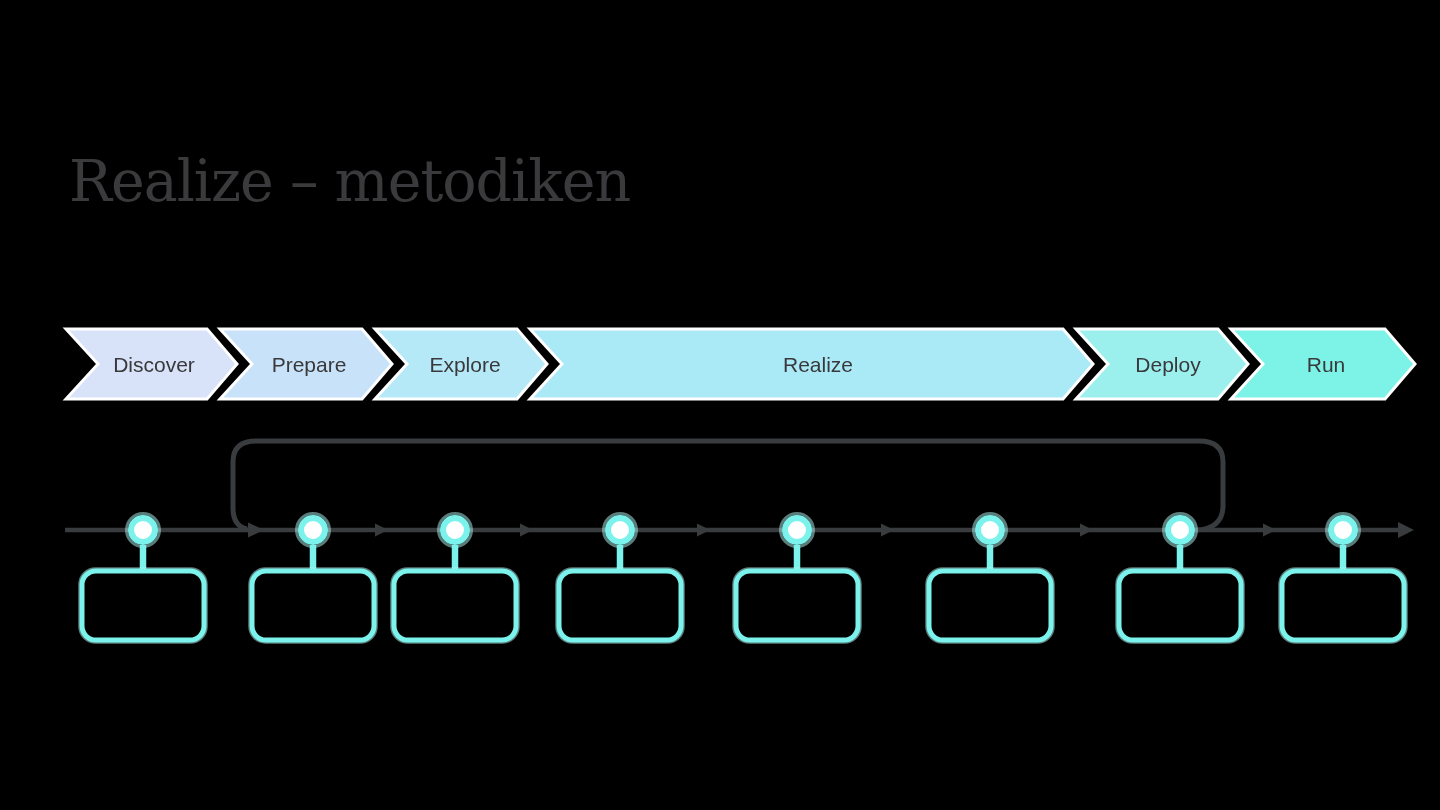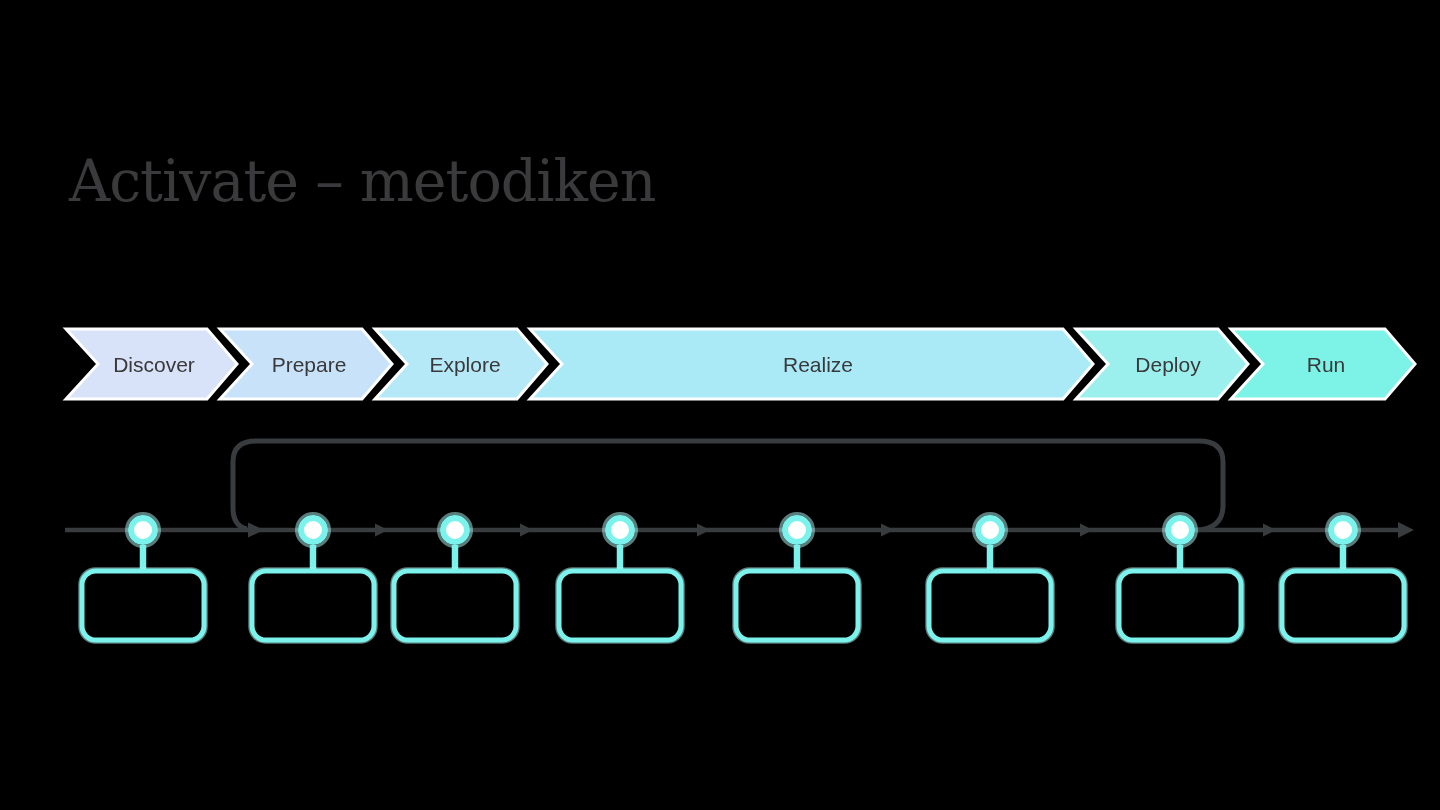--- a/index.html
+++ b/index.html
@@ -67,21 +67,21 @@
   }
   .milestone-stem {
     stroke-width: 6.5px;
   }
 </style>
 </head>
 <body>
 
 <div class="slide">
 
-  <h1 class="slide-title">Activate – metodiken</h1>
+  <h1 class="slide-title">Realize – metodiken</h1>
 
   <svg class="diagram" width="1440" height="810" viewBox="0 0 1440 810">
 
     <g>
 
       <g>
         <path class="chevron-shape" d="M66,329 L207,329 L237,364 L207,399 L66,399 L98,364 Z" fill="#d8e2f8" stroke="#ffffff"></path>
         <text class="phase-label" x="154" y="371.5" fill="#39393b">Discover</text>
       </g>
 

